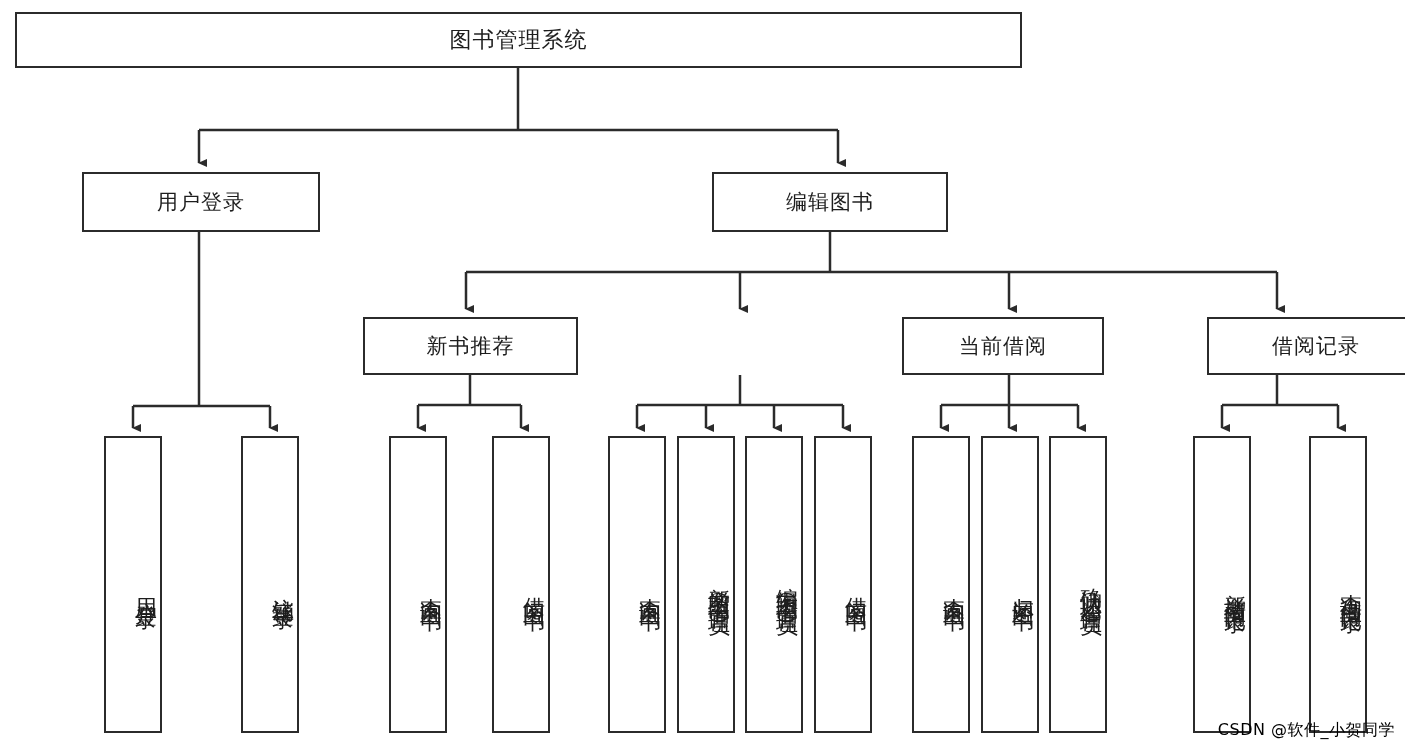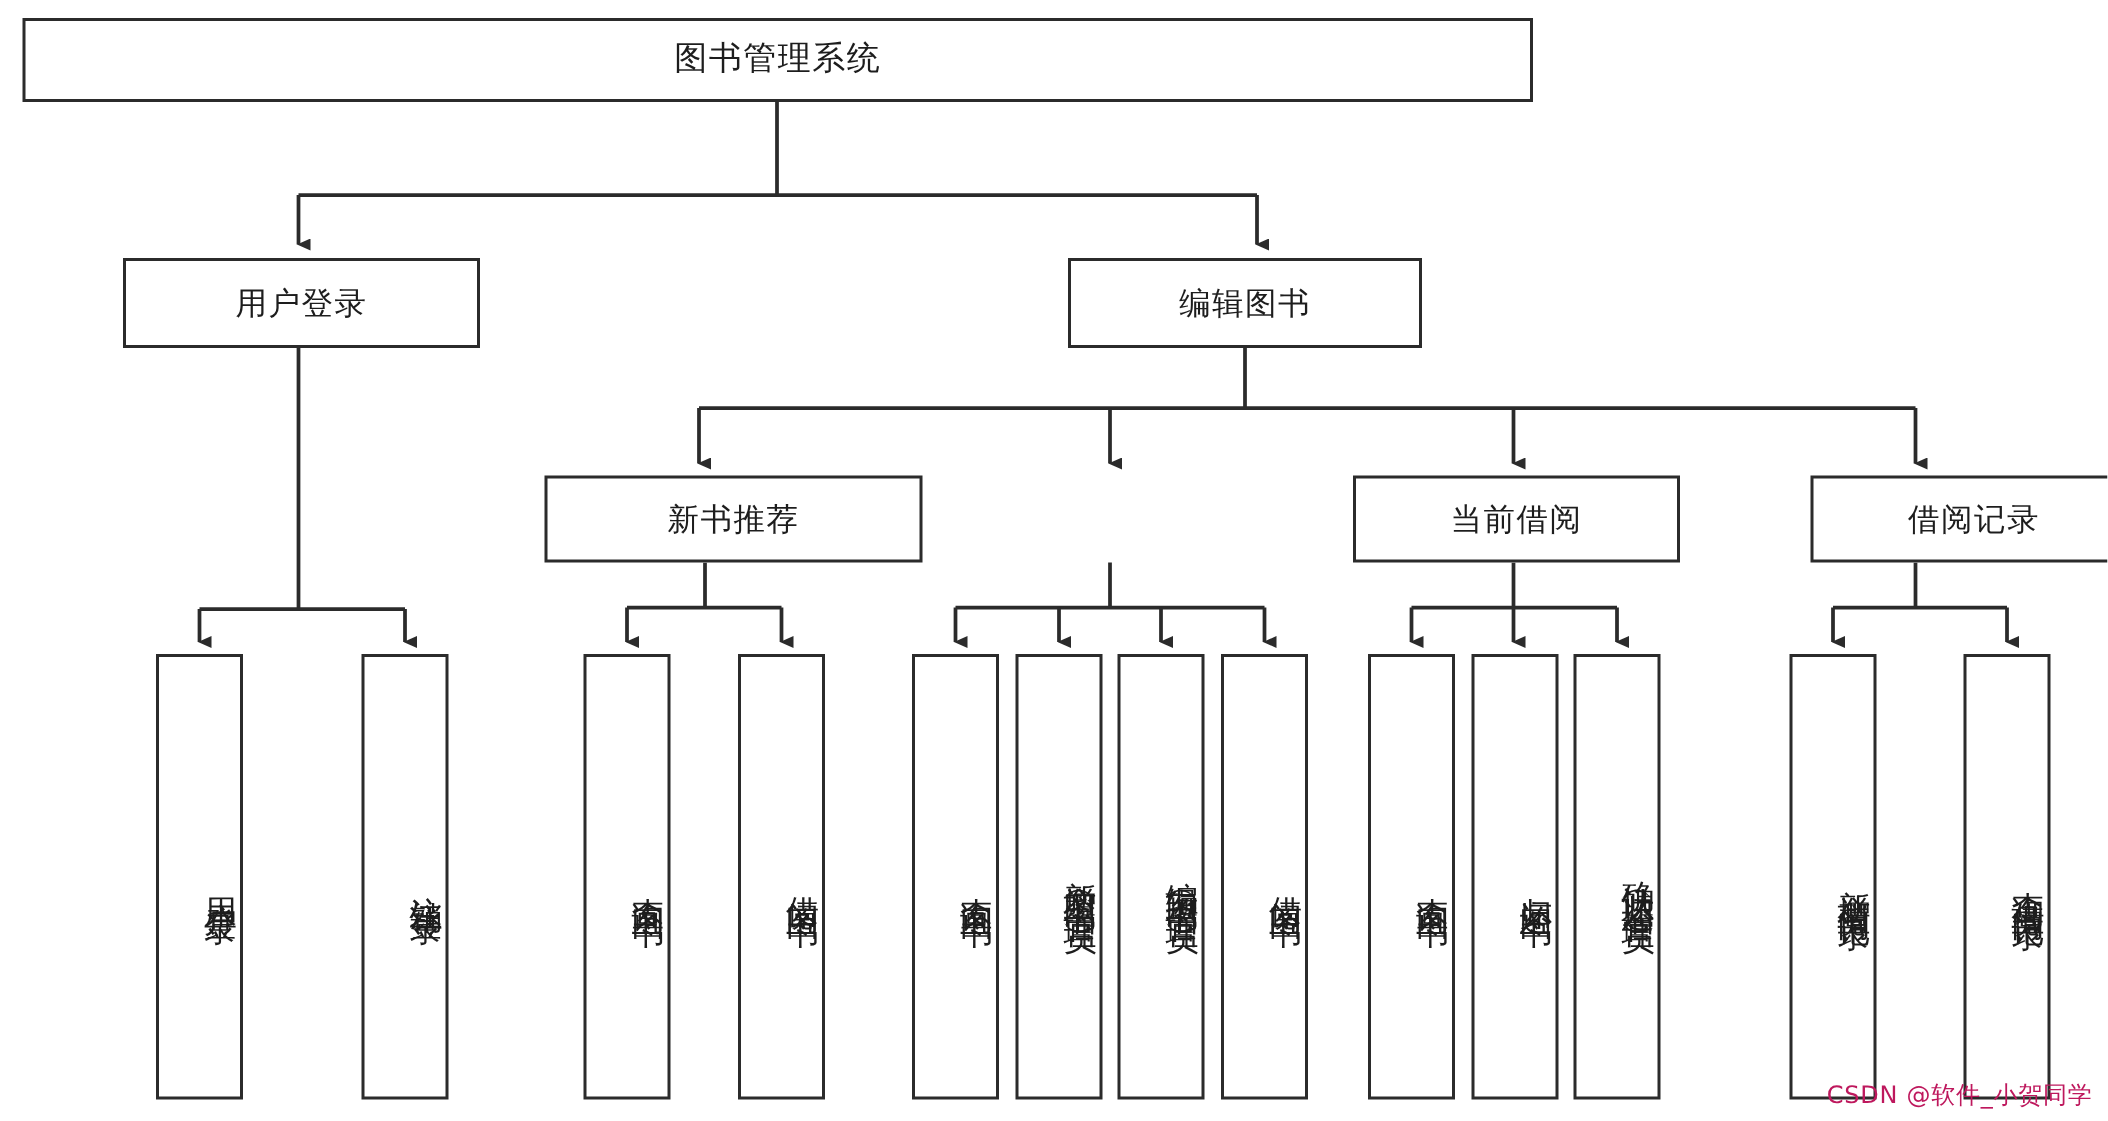--- a/index.html
+++ b/index.html
@@ -60,21 +60,21 @@
     writing-mode: vertical-rl;
     text-orientation: upright;
     white-space: normal;
     max-height: 100%;
   }
   #watermark {
     position: absolute;
     right: 10px;
     bottom: 6px;
     font-size: 16px;
-    color: #be185d;
+    color: #000000;
     letter-spacing: 0.5px;
     white-space: nowrap;
   }
 </style>
 </head>
 <body>
 
 <div id="canvas">
 
   <svg class="edges" viewBox="0 0 1405 747">
@@ -133,26 +133,26 @@
   </div>
 
   <div class="node horiz" style="left:82px; top:172px; width:238px; height:60px;">
     <span class="label">用户登录</span>
   </div>
 
   <div class="node horiz" style="left:712px; top:172px; width:236px; height:60px;">
     <span class="label">编辑图书</span>
   </div>
 
-  <div class="node horiz" style="left:363px; top:317px; width:252px; height:58px;">
+  <div class="node horiz" style="left:363px; top:317px; width:215px; height:58px;">
     <span class="label">新书推荐</span>
   </div>
 
 
-  <div class="node horiz" style="left:902px; top:317px; width:218px; height:58px;">
+  <div class="node horiz" style="left:902px; top:317px; width:202px; height:58px;">
     <span class="label">当前借阅</span>
   </div>
 
   <div class="node horiz" style="left:1207px; top:317px; width:218px; height:58px;">
     <span class="label">借阅记录</span>
   </div>
 
   <div class="node vert" style="left:104px; top:436px; width:58px; height:297px;">
     <span class="label">用户登录</span>
   </div>

